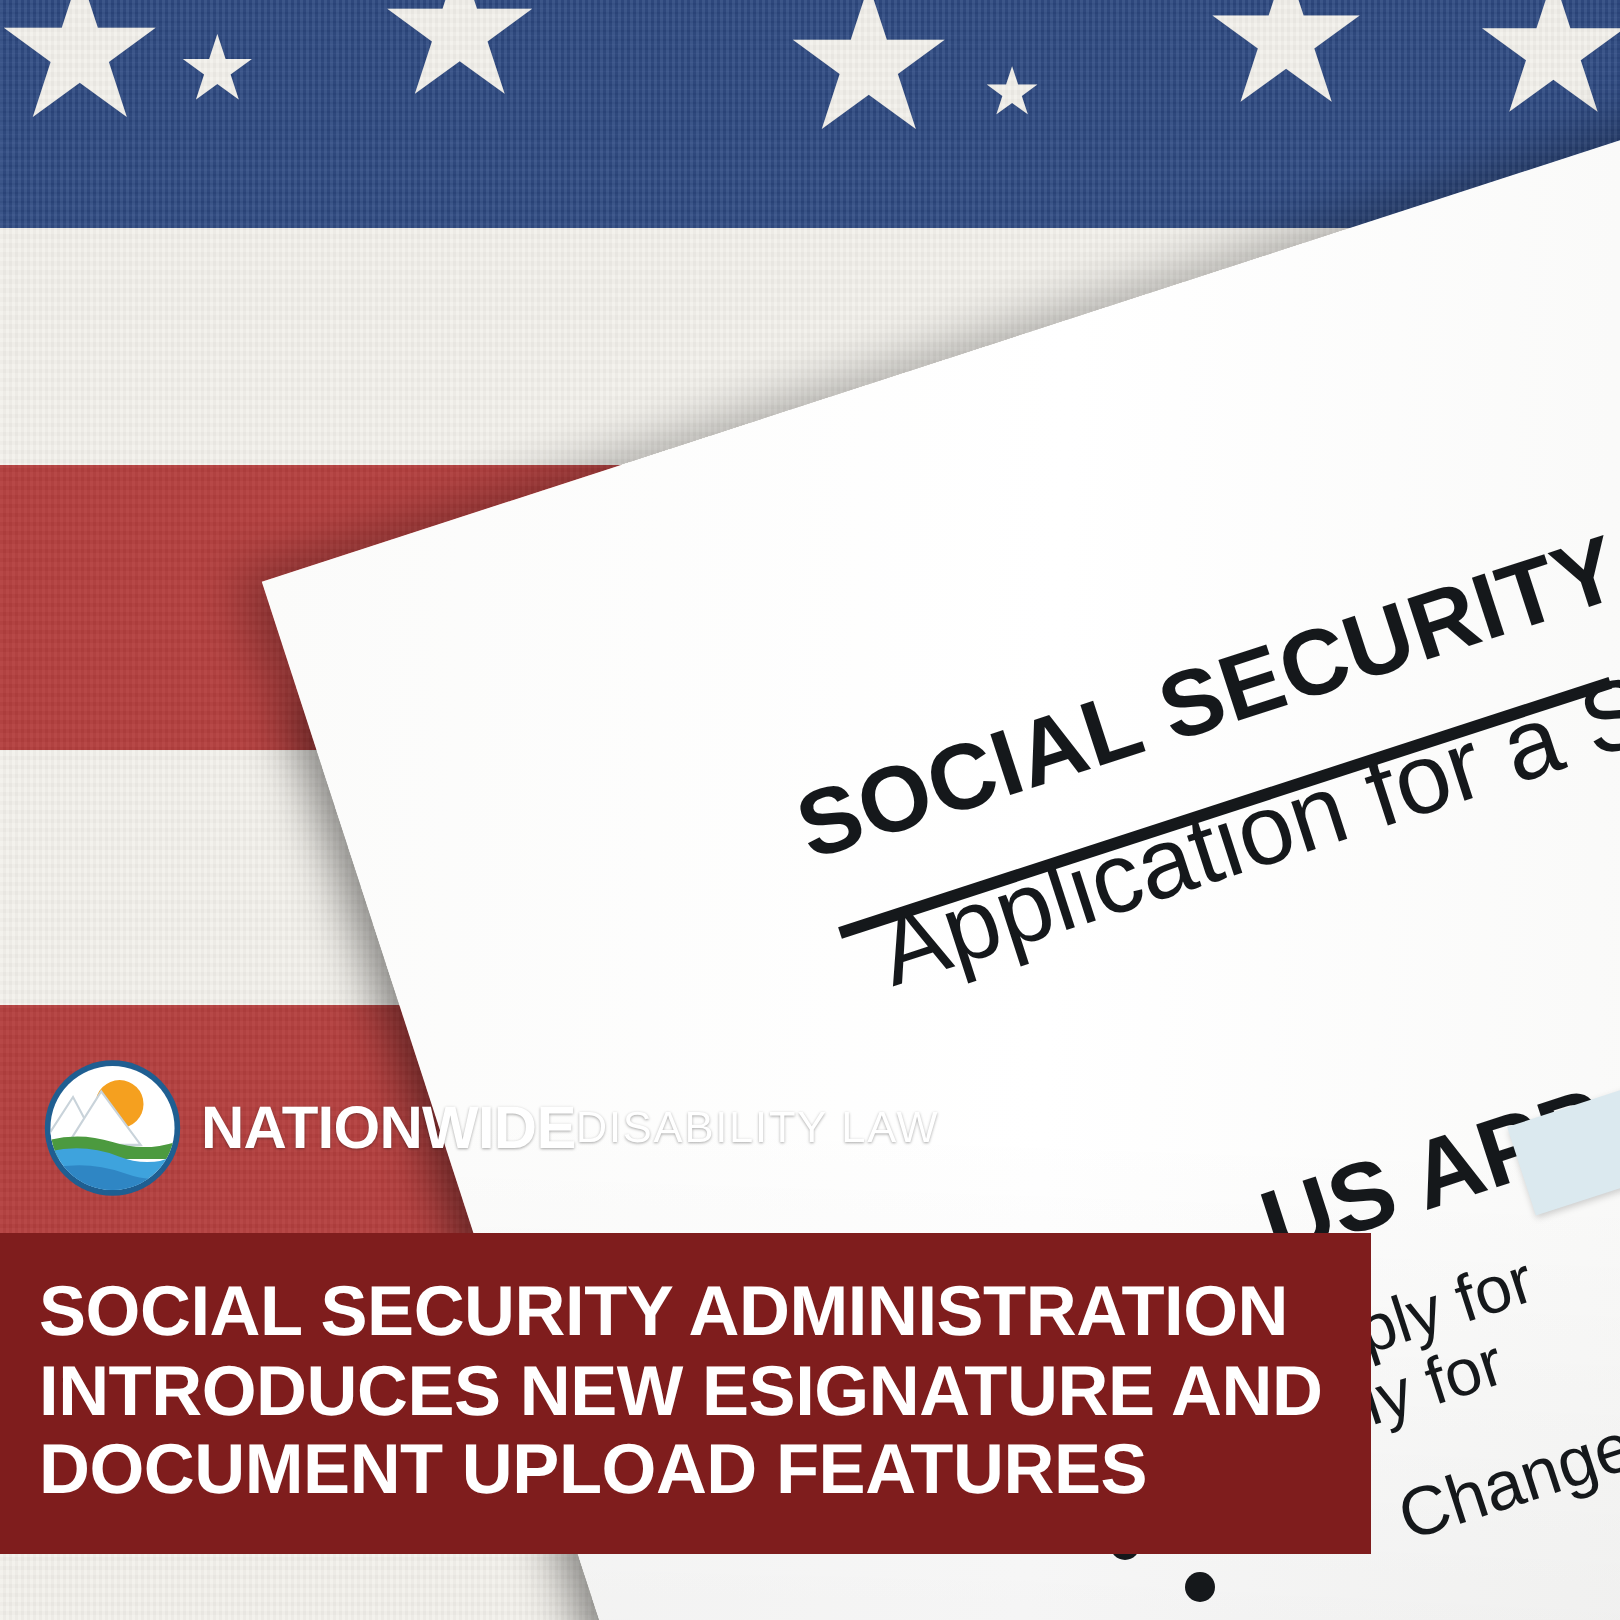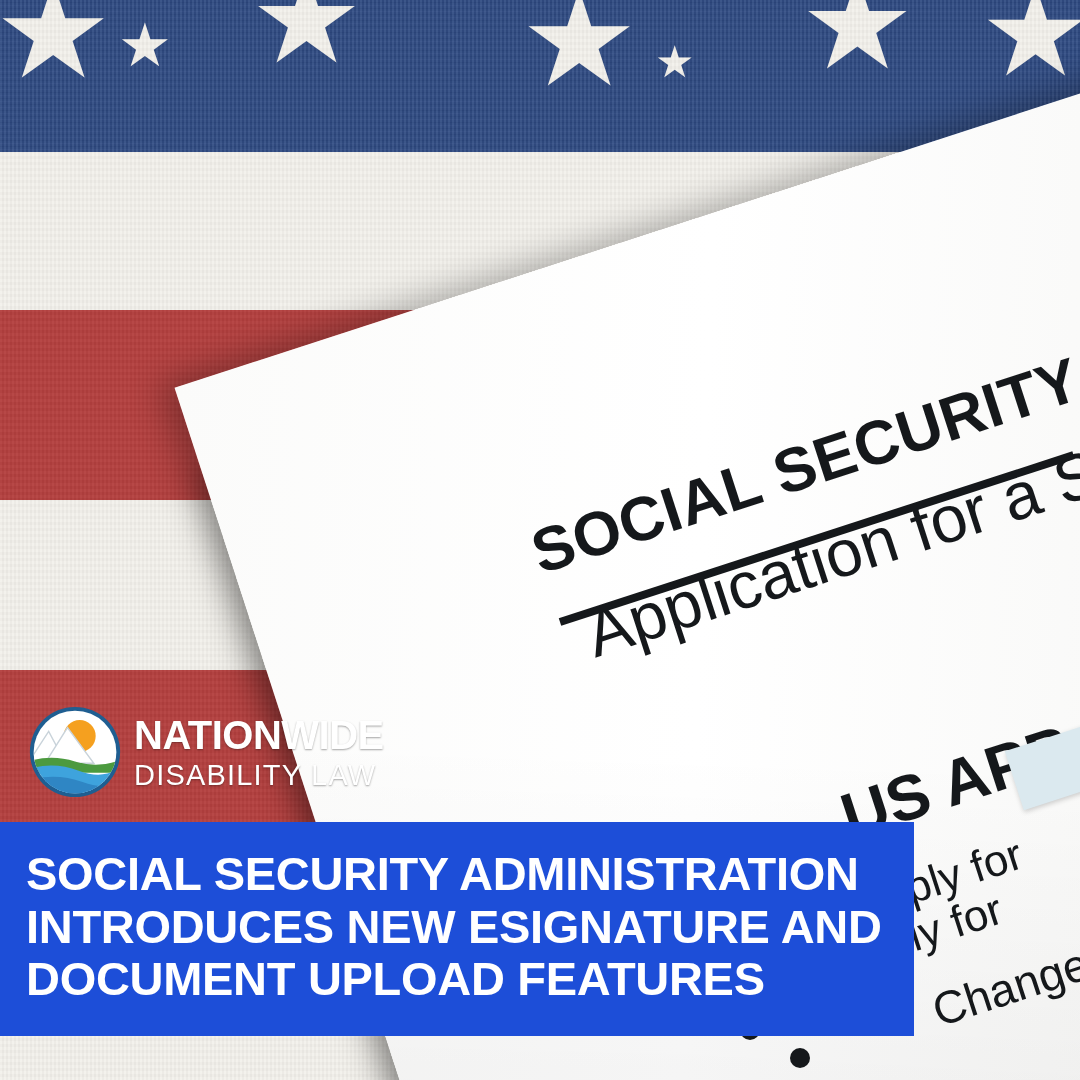--- a/index.html
+++ b/index.html
@@ -173,21 +173,21 @@
     align-items: center;
     gap: 12px;
   }
   .logo-mark {
     width: 94px;
     height: 94px;
     position: relative;
   }
   .logo-words {
     display: flex;
-    flex-direction: column;
+    flex-direction: row;
     line-height: 1;
   }
   .logo-line1 {
     font-size: 40px;
     font-weight: 800;
     letter-spacing: -0.5px;
     color: #ffffff;
     text-shadow: 0 1px 2px rgba(0,0,0,.35);
   }
   .logo-line2 {
@@ -198,21 +198,21 @@
     text-shadow: 0 1px 2px rgba(0,0,0,.35);
     margin-top: 6px;
   }
 
   
   .banner {
     position: absolute;
     left: 0;
     top: 822px;
     width: 914px;
-    background: #1d4ed8;
+    background: #7f1d1d;
     padding: 26px 30px 30px 26px;
     box-sizing: border-box;
   }
   .banner h1 {
     margin: 0;
     color: #ffffff;
     font-size: 47px;
     font-weight: 800;
     line-height: 1.12;
     letter-spacing: -0.3px;

